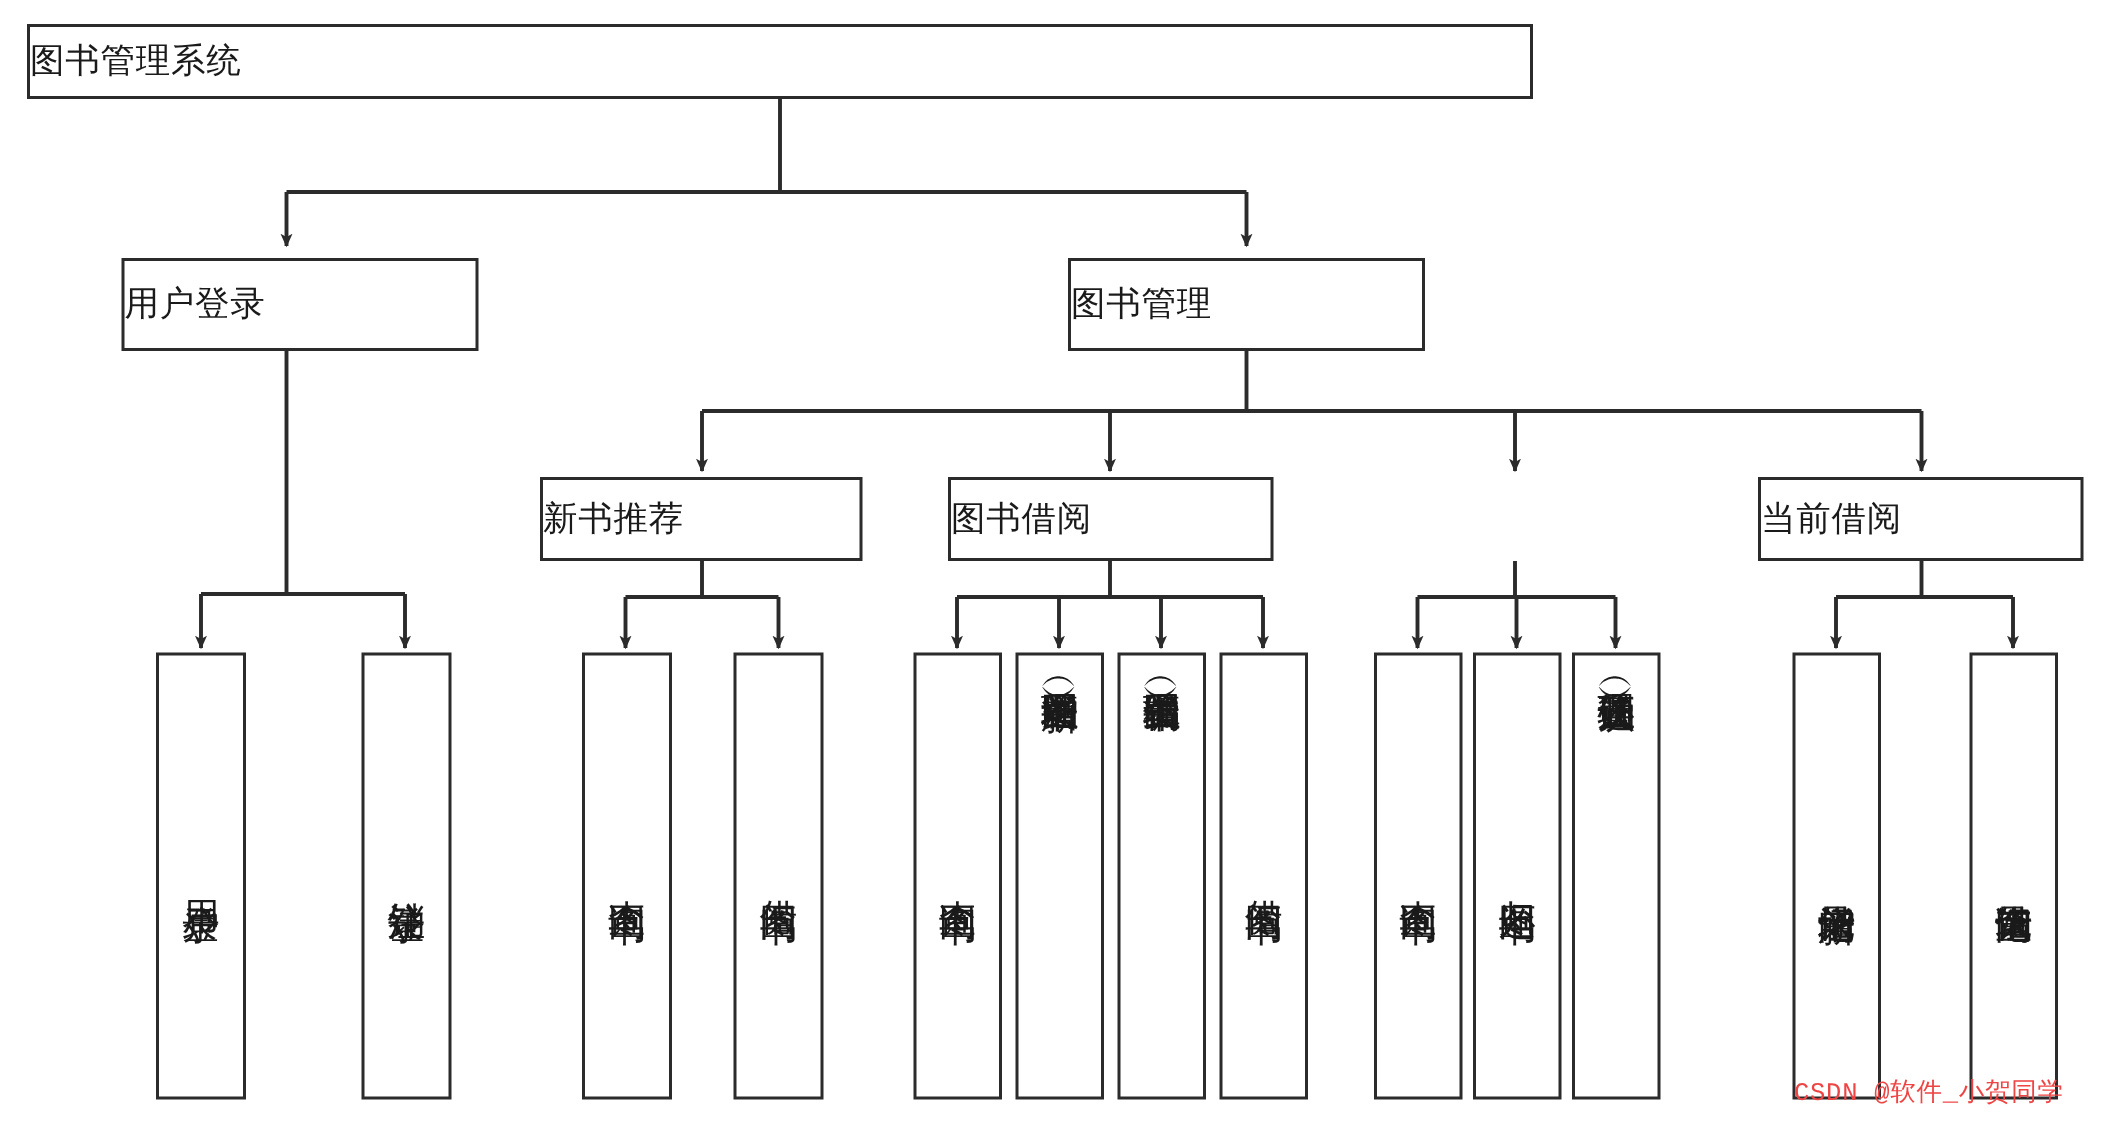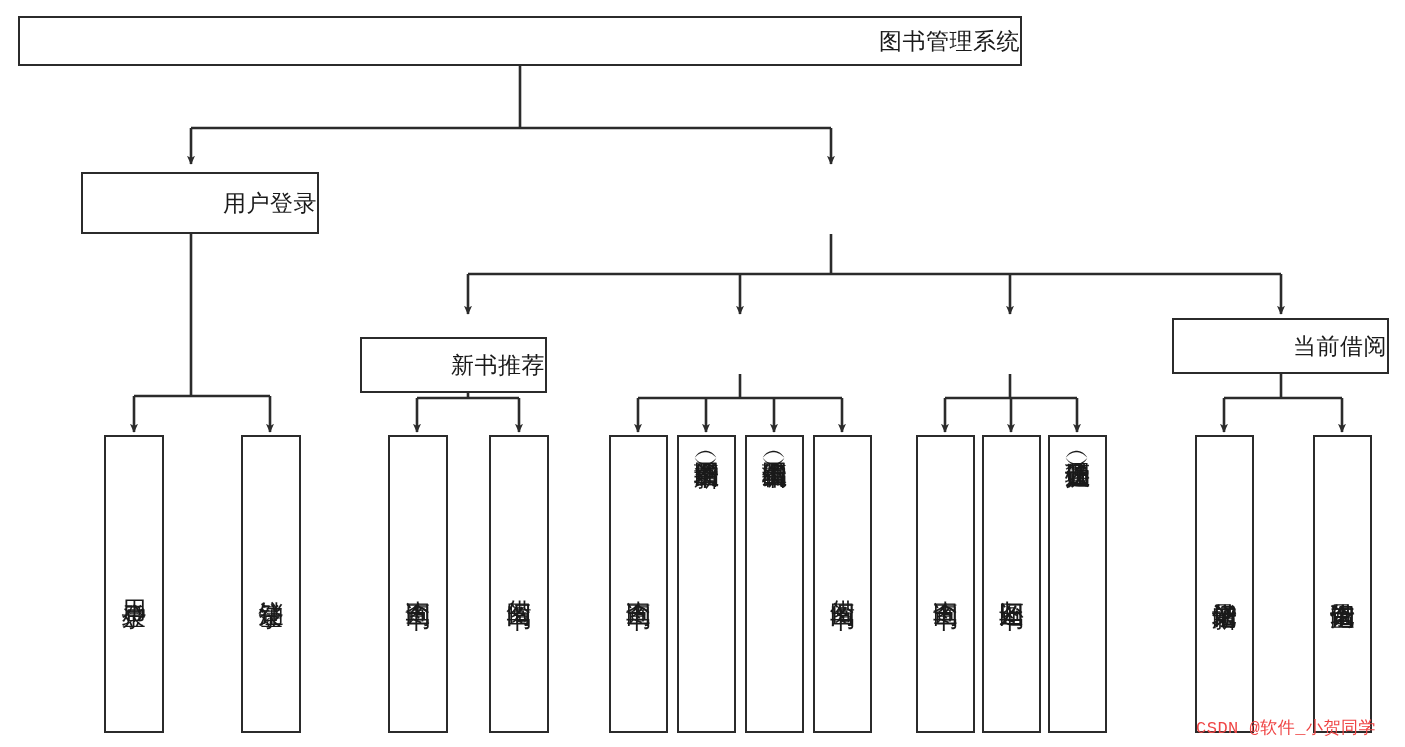--- a/index.html
+++ b/index.html
@@ -25,21 +25,21 @@
     height: 747px;
     pointer-events: none;
   }
   .node {
     position: absolute;
     box-sizing: border-box;
     background: #ffffff;
     border: 2px solid #2b2b2b;
     display: flex;
     align-items: center;
-    justify-content: flex-end;
+    justify-content: flex-start;
     color: #1a1a1a;
   }
   .node-label {
     display: block;
     text-align: center;
     line-height: 1.08;
     white-space: nowrap;
   }
   .node.horiz .node-label {
     font-size: 23px;
@@ -129,23 +129,29 @@
     </g>
   </svg>
 
   <div class="node horiz" style="left:18px; top:16px; width:1004px; height:50px;">
     <span class="node-label">图书管理系统</span>
   </div>
 
   <div class="node horiz" style="left:81px; top:172px; width:238px; height:62px;">
     <span class="node-label">用户登录</span>
   </div>
-
-  <div class="node horiz" style="left:360px; top:337px; width:187px; height:56px;">
+  <div class="node horiz" style="left:712px; top:172px; width:238px; height:62px;">
+    <span class="node-label">图书管理</span>
+  </div>
+
+  <div class="node horiz" style="left:360px; top:318px; width:215px; height:56px;">
     <span class="node-label">新书推荐</span>
+  </div>
+  <div class="node horiz" style="left:632px; top:318px; width:217px; height:56px;">
+    <span class="node-label">图书借阅</span>
   </div>
   <div class="node horiz" style="left:1172px; top:318px; width:217px; height:56px;">
     <span class="node-label">当前借阅</span>
   </div>
 
   <div class="node vert" style="left:104px; top:435px; width:60px; height:298px;">
     <span class="node-label">用户登录</span>
   </div>
   <div class="node vert" style="left:241px; top:435px; width:60px; height:298px;">
     <span class="node-label">注销登录</span>

